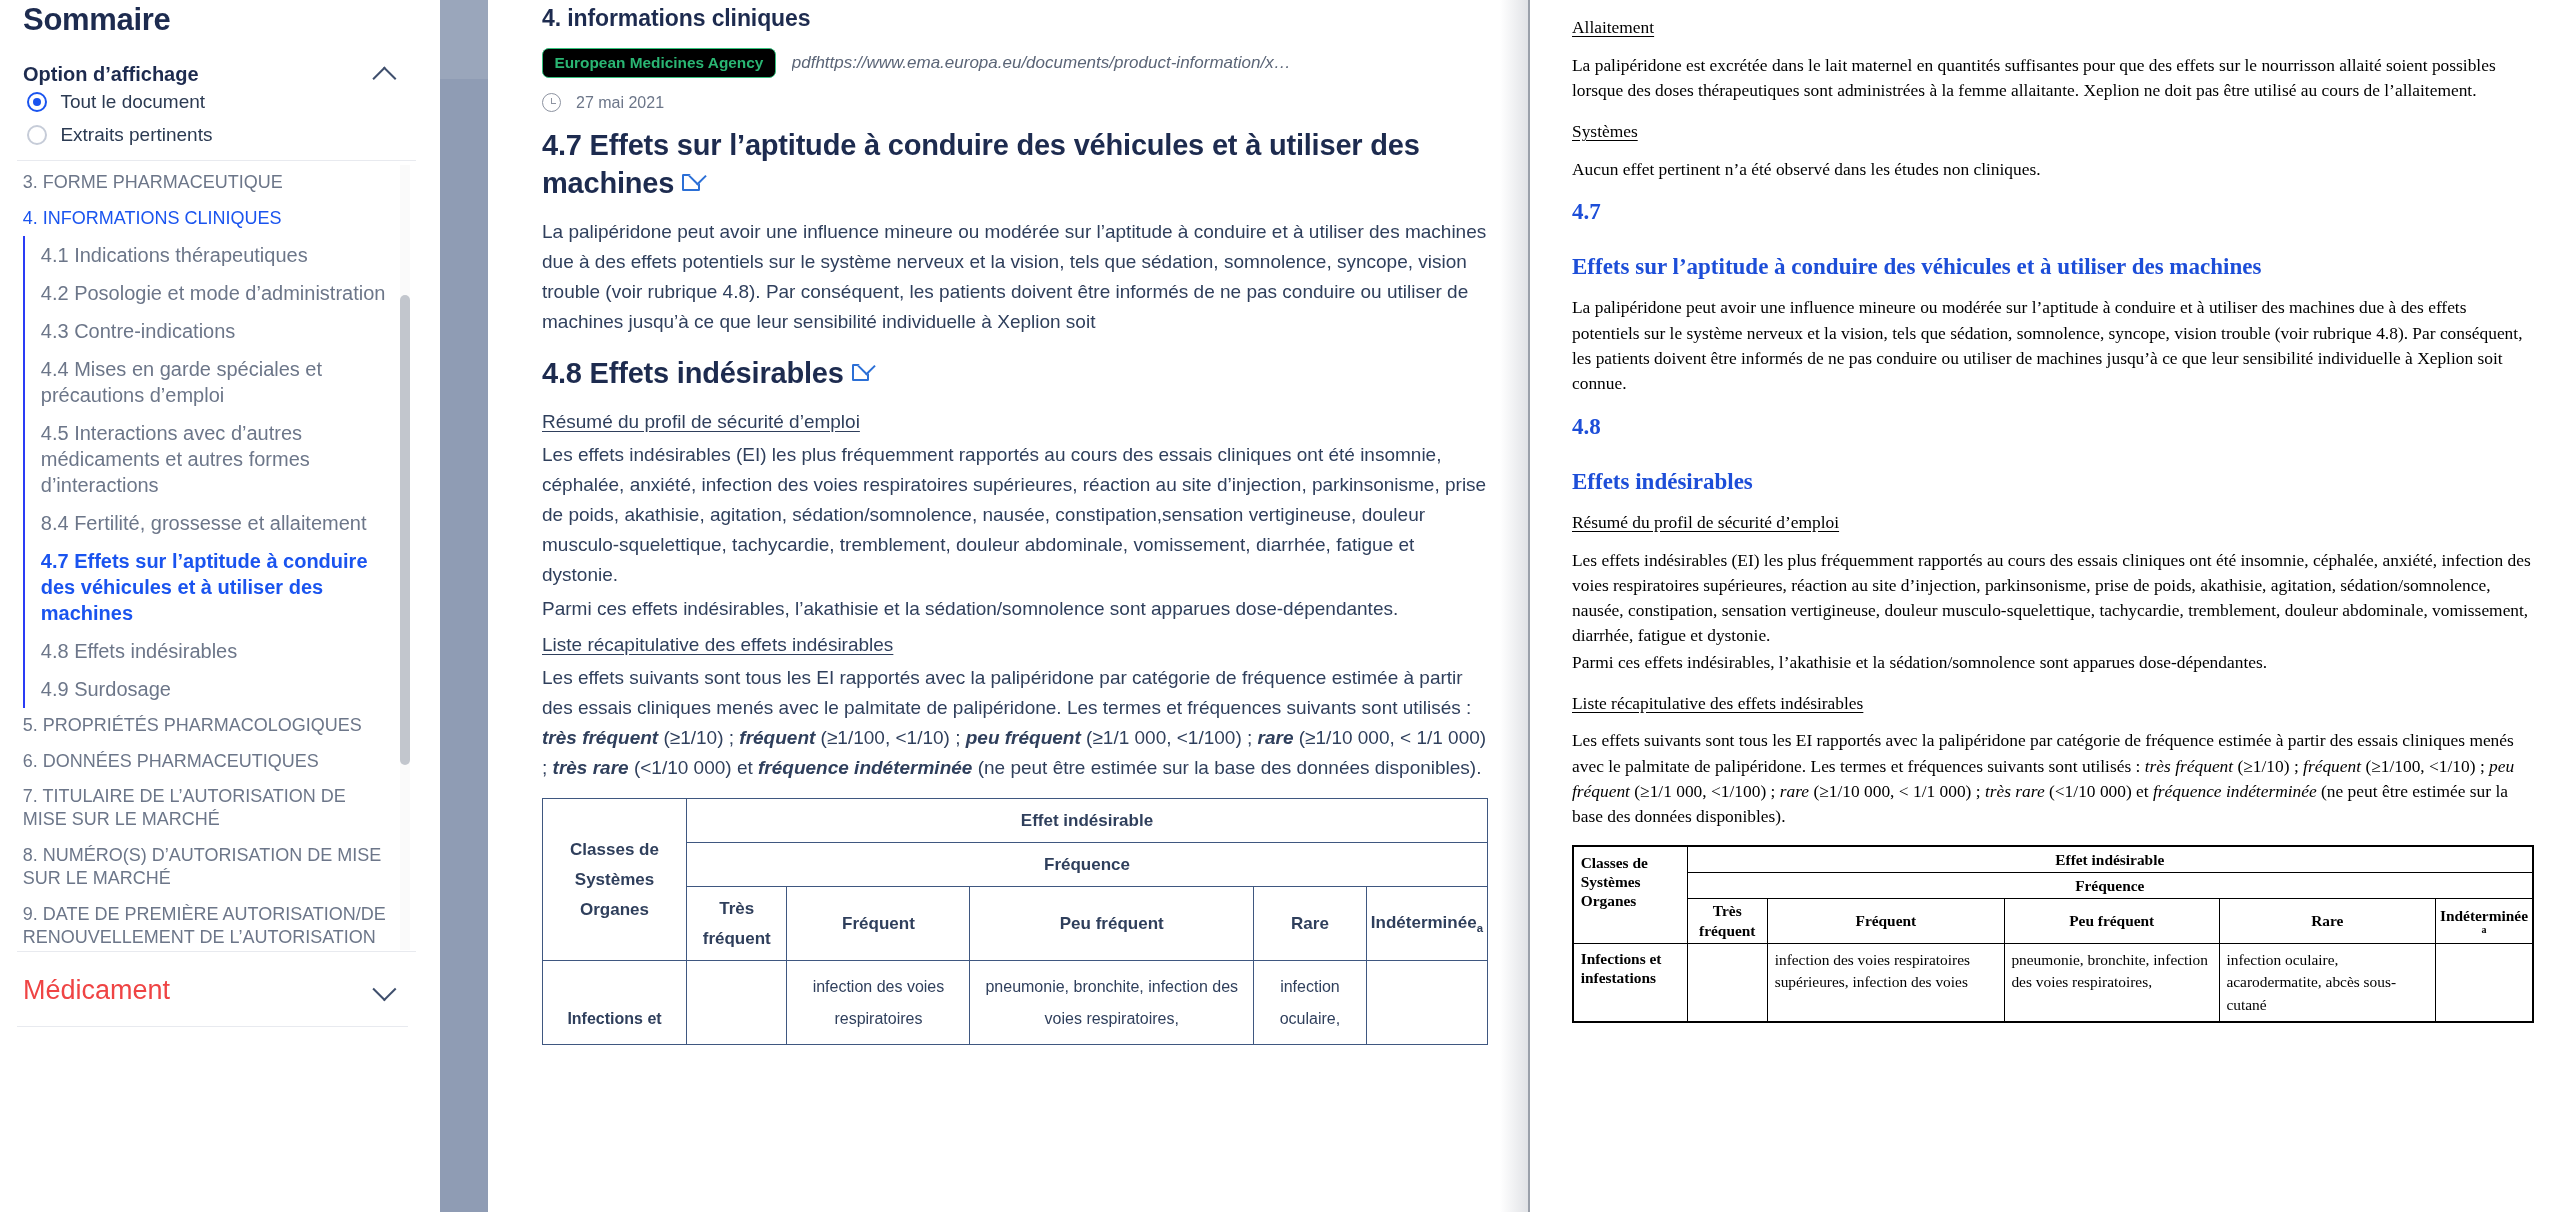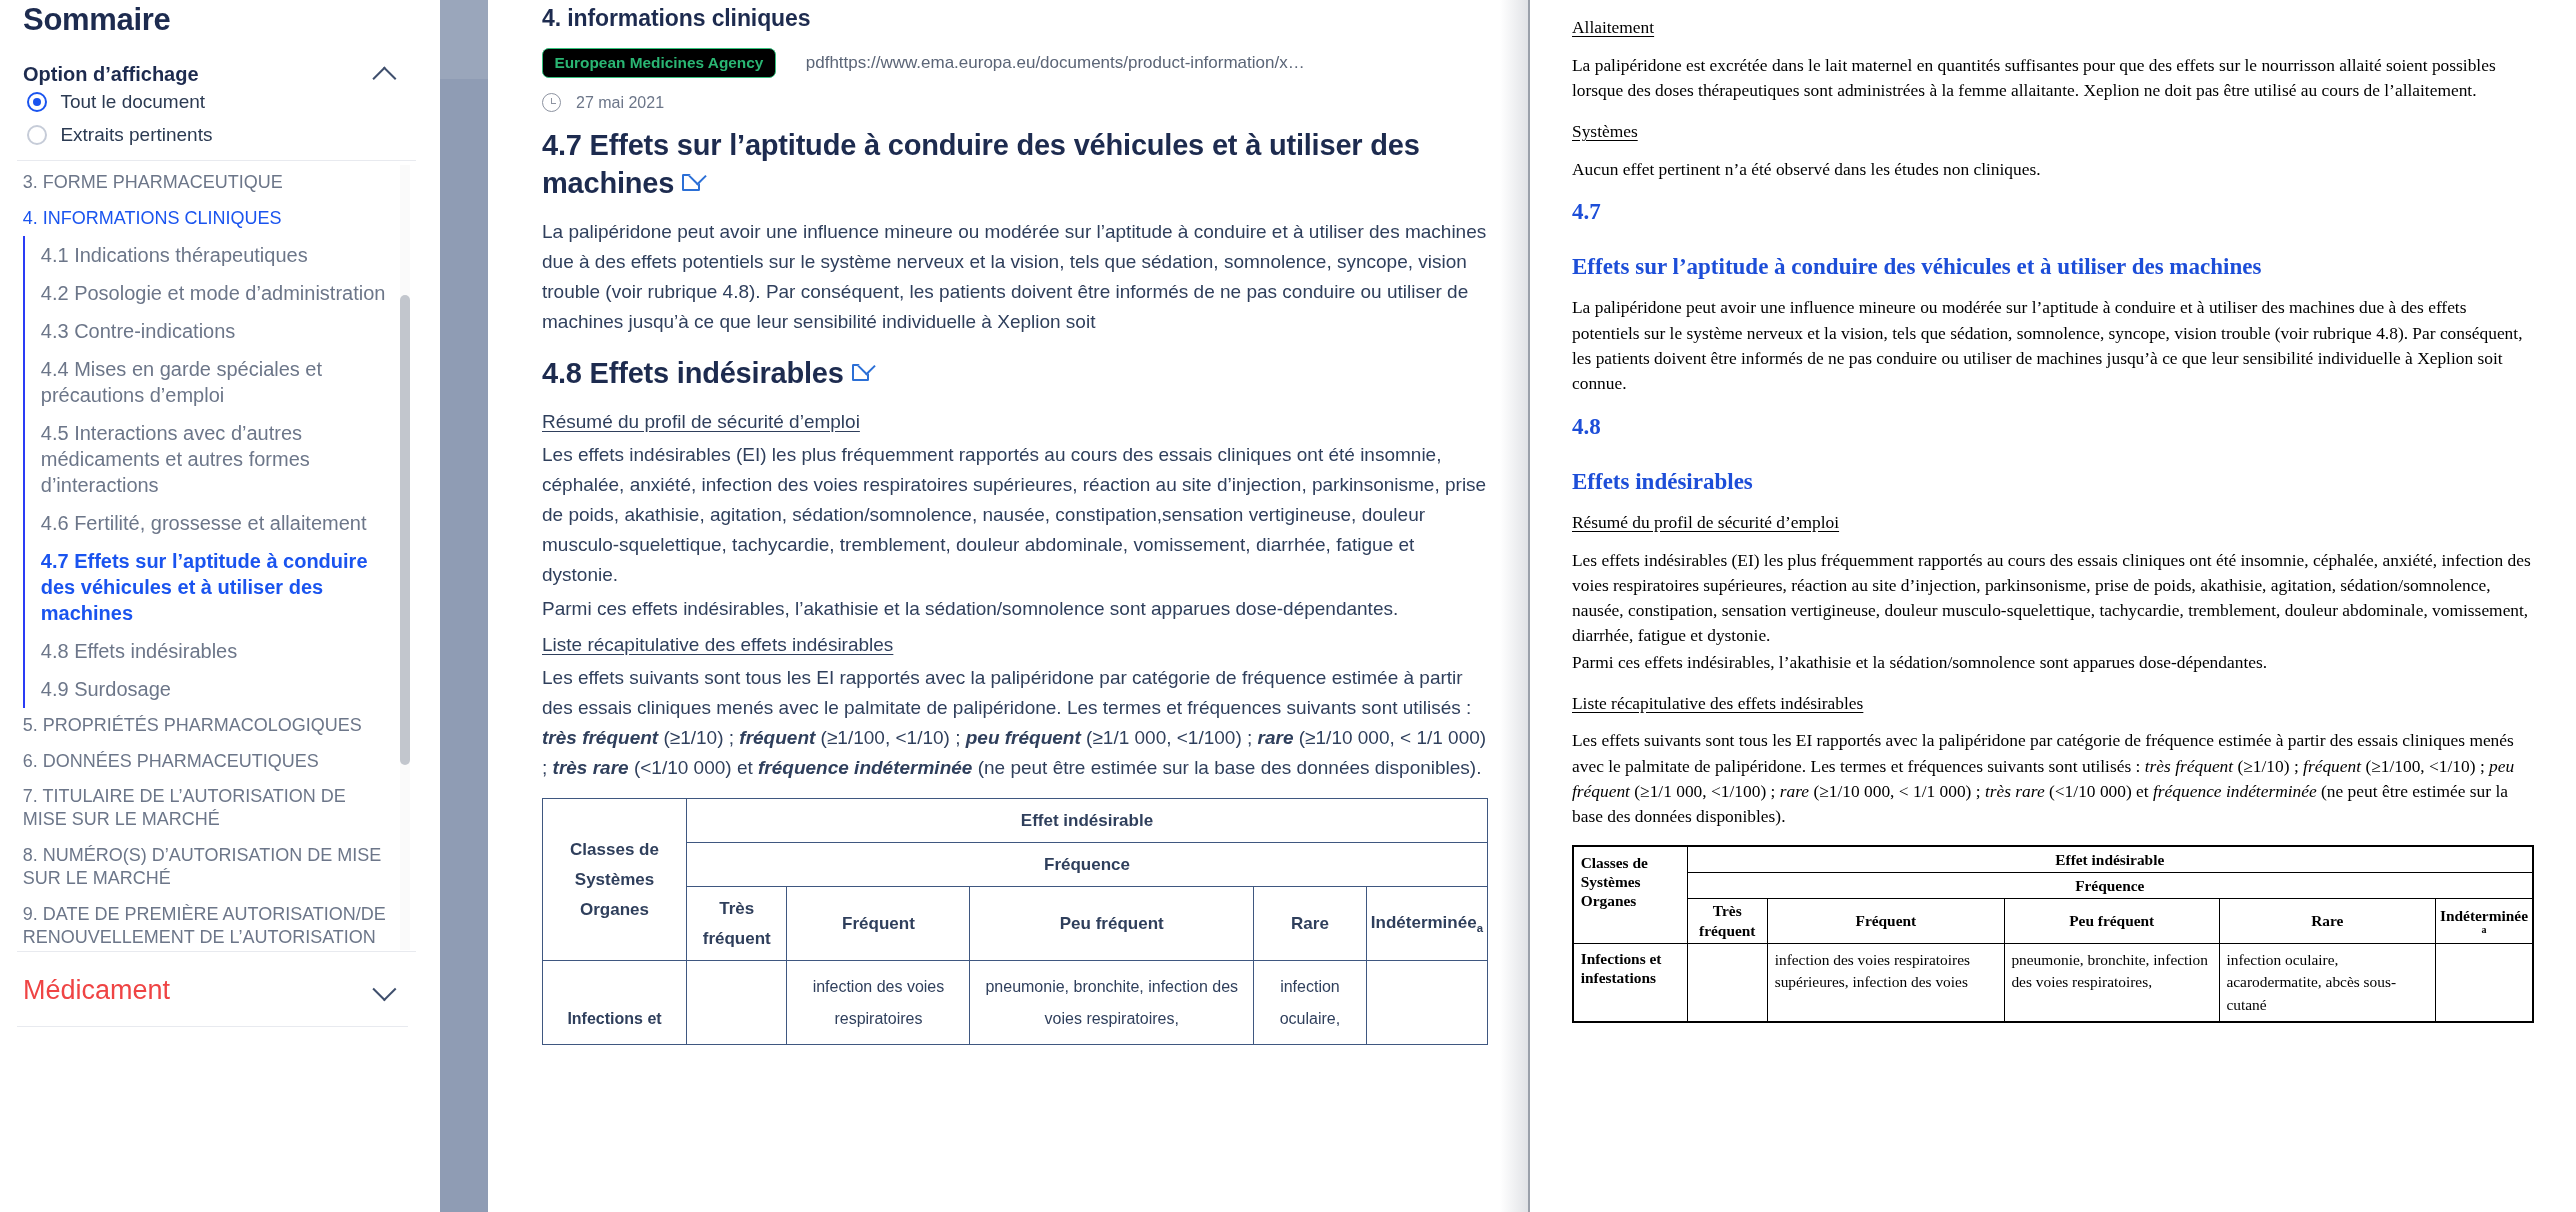--- a/index.html
+++ b/index.html
@@ -137,23 +137,24 @@
   }
   .src-row { display: flex; align-items: center; margin-top: 16px; }
   .badge {
     display: inline-block;
     border: 1.3px solid #35c27e; border-radius: 6.7px;
     background: #000000;
     color: #2ab673; font-size: 15.4px; font-weight: 700;
     padding: 4.7px 11.4px 5.4px 11.4px; white-space: nowrap;
   }
   .src-url {
-    margin-left: 30px; font-size: 17px; color: #5b6577;
+    margin-left: 16px; font-size: 17px; color: #5b6577;
     white-space: nowrap; overflow: hidden; text-overflow: ellipsis;
     max-width: 711px;
+    font-style: italic;
   }
   .date-row { display: flex; align-items: center; margin-top: 14.8px; }
   .clock {
     width: 19px; height: 19px; border-radius: 50%;
     border: 1.3px solid #8d93a1; position: relative; flex: 0 0 19px;
   }
   .clock::before { content:""; position:absolute; left:8px; top:3.4px; width:1.3px; height:6px; background:#8d93a1; }
   .clock::after  { content:""; position:absolute; left:8px; top:8.7px; width:5.4px; height:1.3px; background:#8d93a1; }
   .date-txt { margin-left: 15px; font-size: 16px; color: #6c7689; }
 
@@ -269,21 +270,21 @@
     <div class="toc-wrap">
       <div class="toc" id="toc-host">
           <div class="toc-item">3. FORME PHARMACEUTIQUE</div>
           <div class="toc-item active">4. INFORMATIONS CLINIQUES</div>
           <div class="toc-sub-group">
             <div class="toc-sub">4.1 Indications thérapeutiques</div>
             <div class="toc-sub">4.2 Posologie et mode d’administration</div>
             <div class="toc-sub">4.3 Contre-indications</div>
             <div class="toc-sub">4.4 Mises en garde spéciales et précautions d’emploi</div>
             <div class="toc-sub">4.5 Interactions avec d’autres médicaments et autres formes d’interactions</div>
-            <div class="toc-sub">4.6 Fertilité, grossesse et allaitement</div>
+            <div class="toc-sub">8.4 Fertilité, grossesse et allaitement</div>
             <div class="toc-sub active">4.7 Effets sur l’aptitude à conduire des véhicules et à utiliser des machines</div>
             <div class="toc-sub">4.8 Effets indésirables</div>
             <div class="toc-sub">4.9 Surdosage</div>
           </div>
           <div class="toc-item">5. PROPRIÉTÉS PHARMACOLOGIQUES</div>
           <div class="toc-item">6. DONNÉES PHARMACEUTIQUES</div>
           <div class="toc-item">7. TITULAIRE DE L’AUTORISATION DE MISE SUR LE MARCHÉ</div>
           <div class="toc-item">8. NUMÉRO(S) D’AUTORISATION DE MISE SUR LE MARCHÉ</div>
           <div class="toc-item">9. DATE DE PREMIÈRE AUTORISATION/DE RENOUVELLEMENT DE L’AUTORISATION</div>
           <div class="toc-item">10. DATE DE MISE À JOUR DU TEXTE</div>

